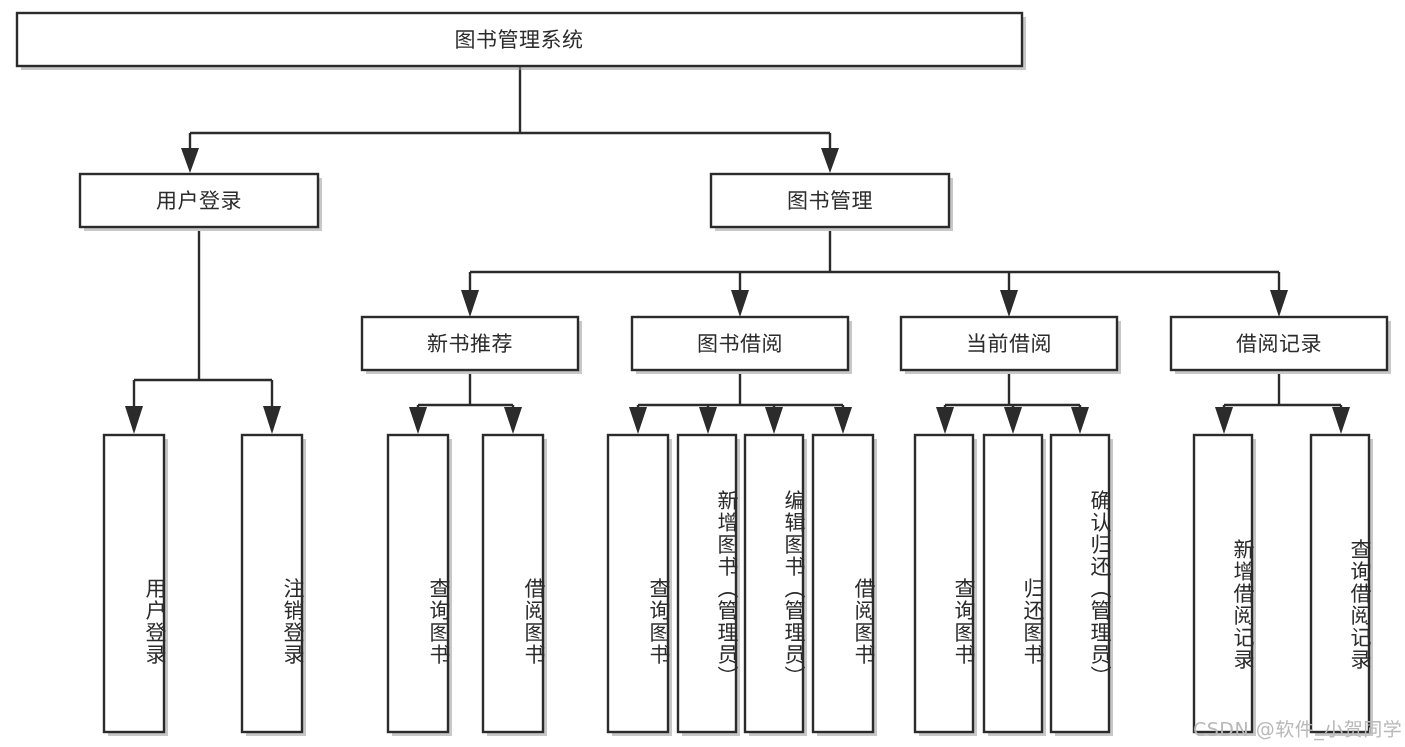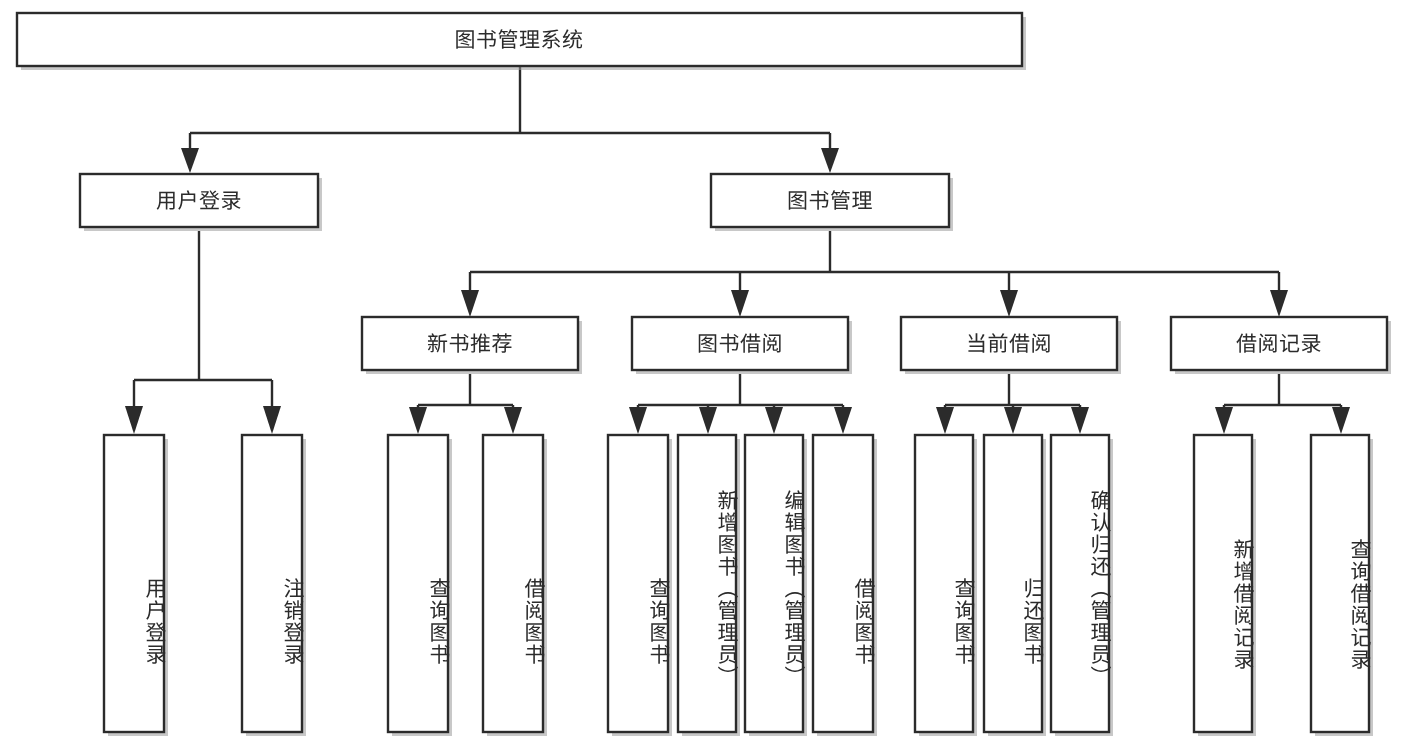--- a/index.html
+++ b/index.html
@@ -259,13 +259,14 @@
   <div class="node-label-v" style="left:745px; top:444px; width:58px; height:290px;">编辑图书（管理员）</div>
   <div class="node-label-v" style="left:813px; top:512px; width:60px; height:220px;">借阅图书</div>
 
   <div class="node-label-v" style="left:915px; top:512px; width:58px; height:220px;">查询图书</div>
   <div class="node-label-v" style="left:984px; top:512px; width:58px; height:220px;">归还图书</div>
   <div class="node-label-v" style="left:1051px; top:444px; width:58px; height:290px;">确认归还（管理员）</div>
 
   <div class="node-label-v" style="left:1194px; top:478px; width:58px; height:254px;">新增借阅记录</div>
   <div class="node-label-v" style="left:1311px; top:478px; width:58px; height:254px;">查询借阅记录</div>
 
+  <div class="watermark" style="left:1193px; top:714px;">CSDN @软件_小贺同学</div>
 </div>
 
 </body></html>

